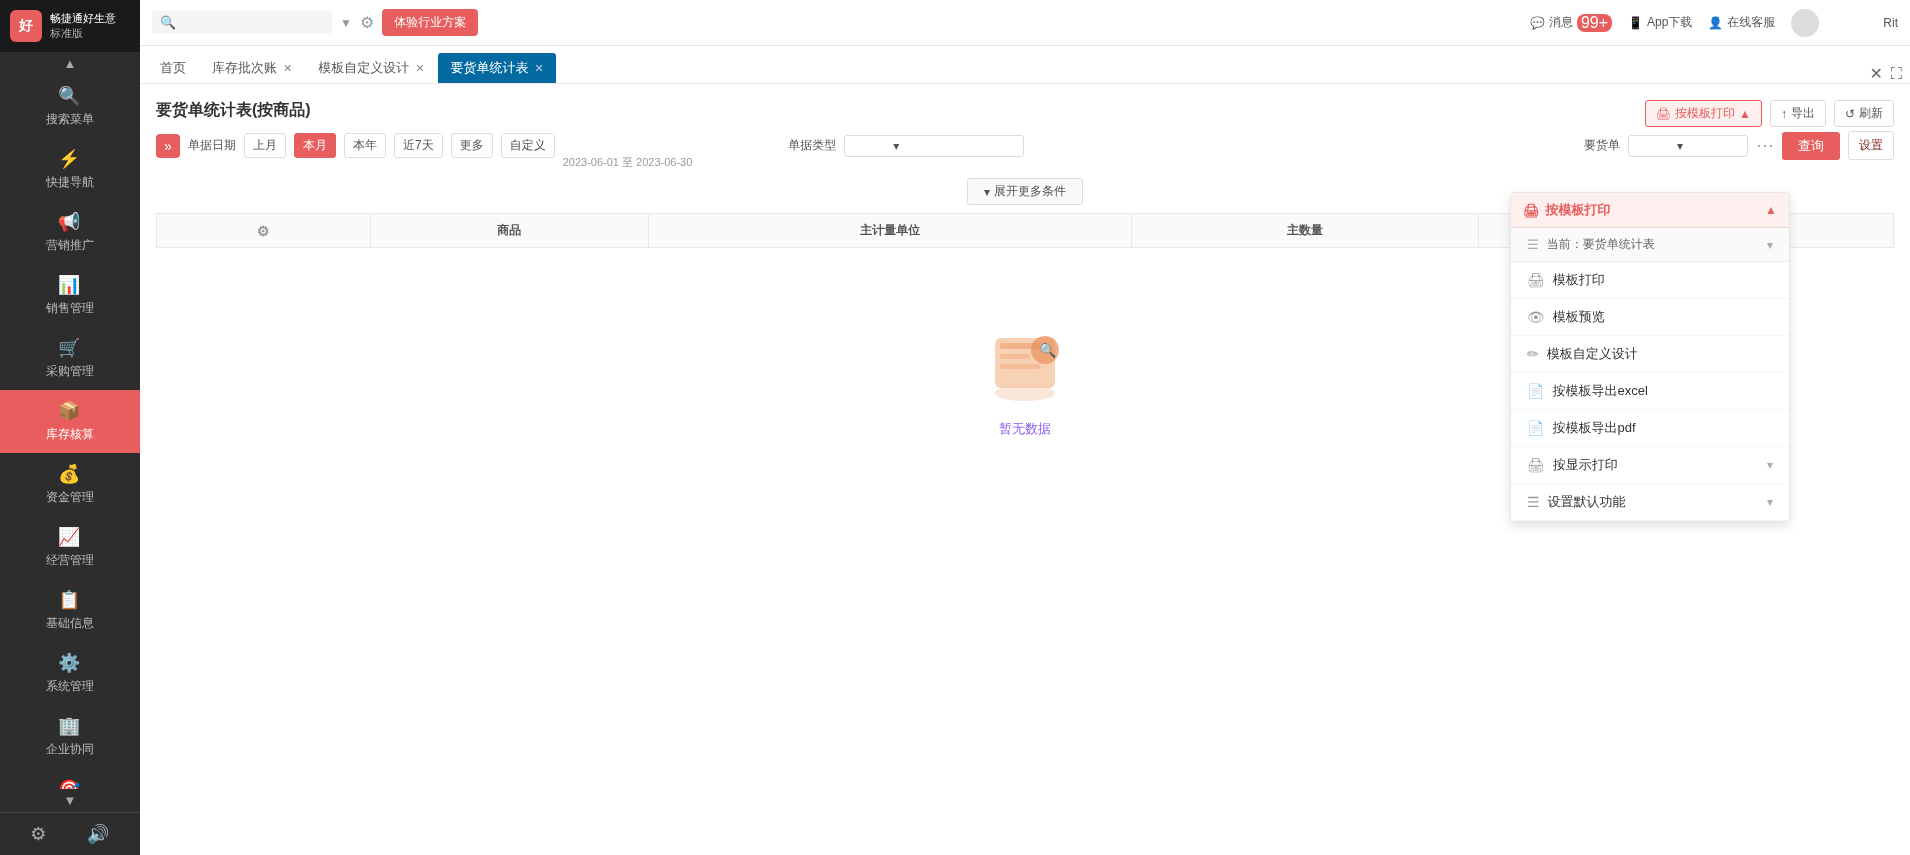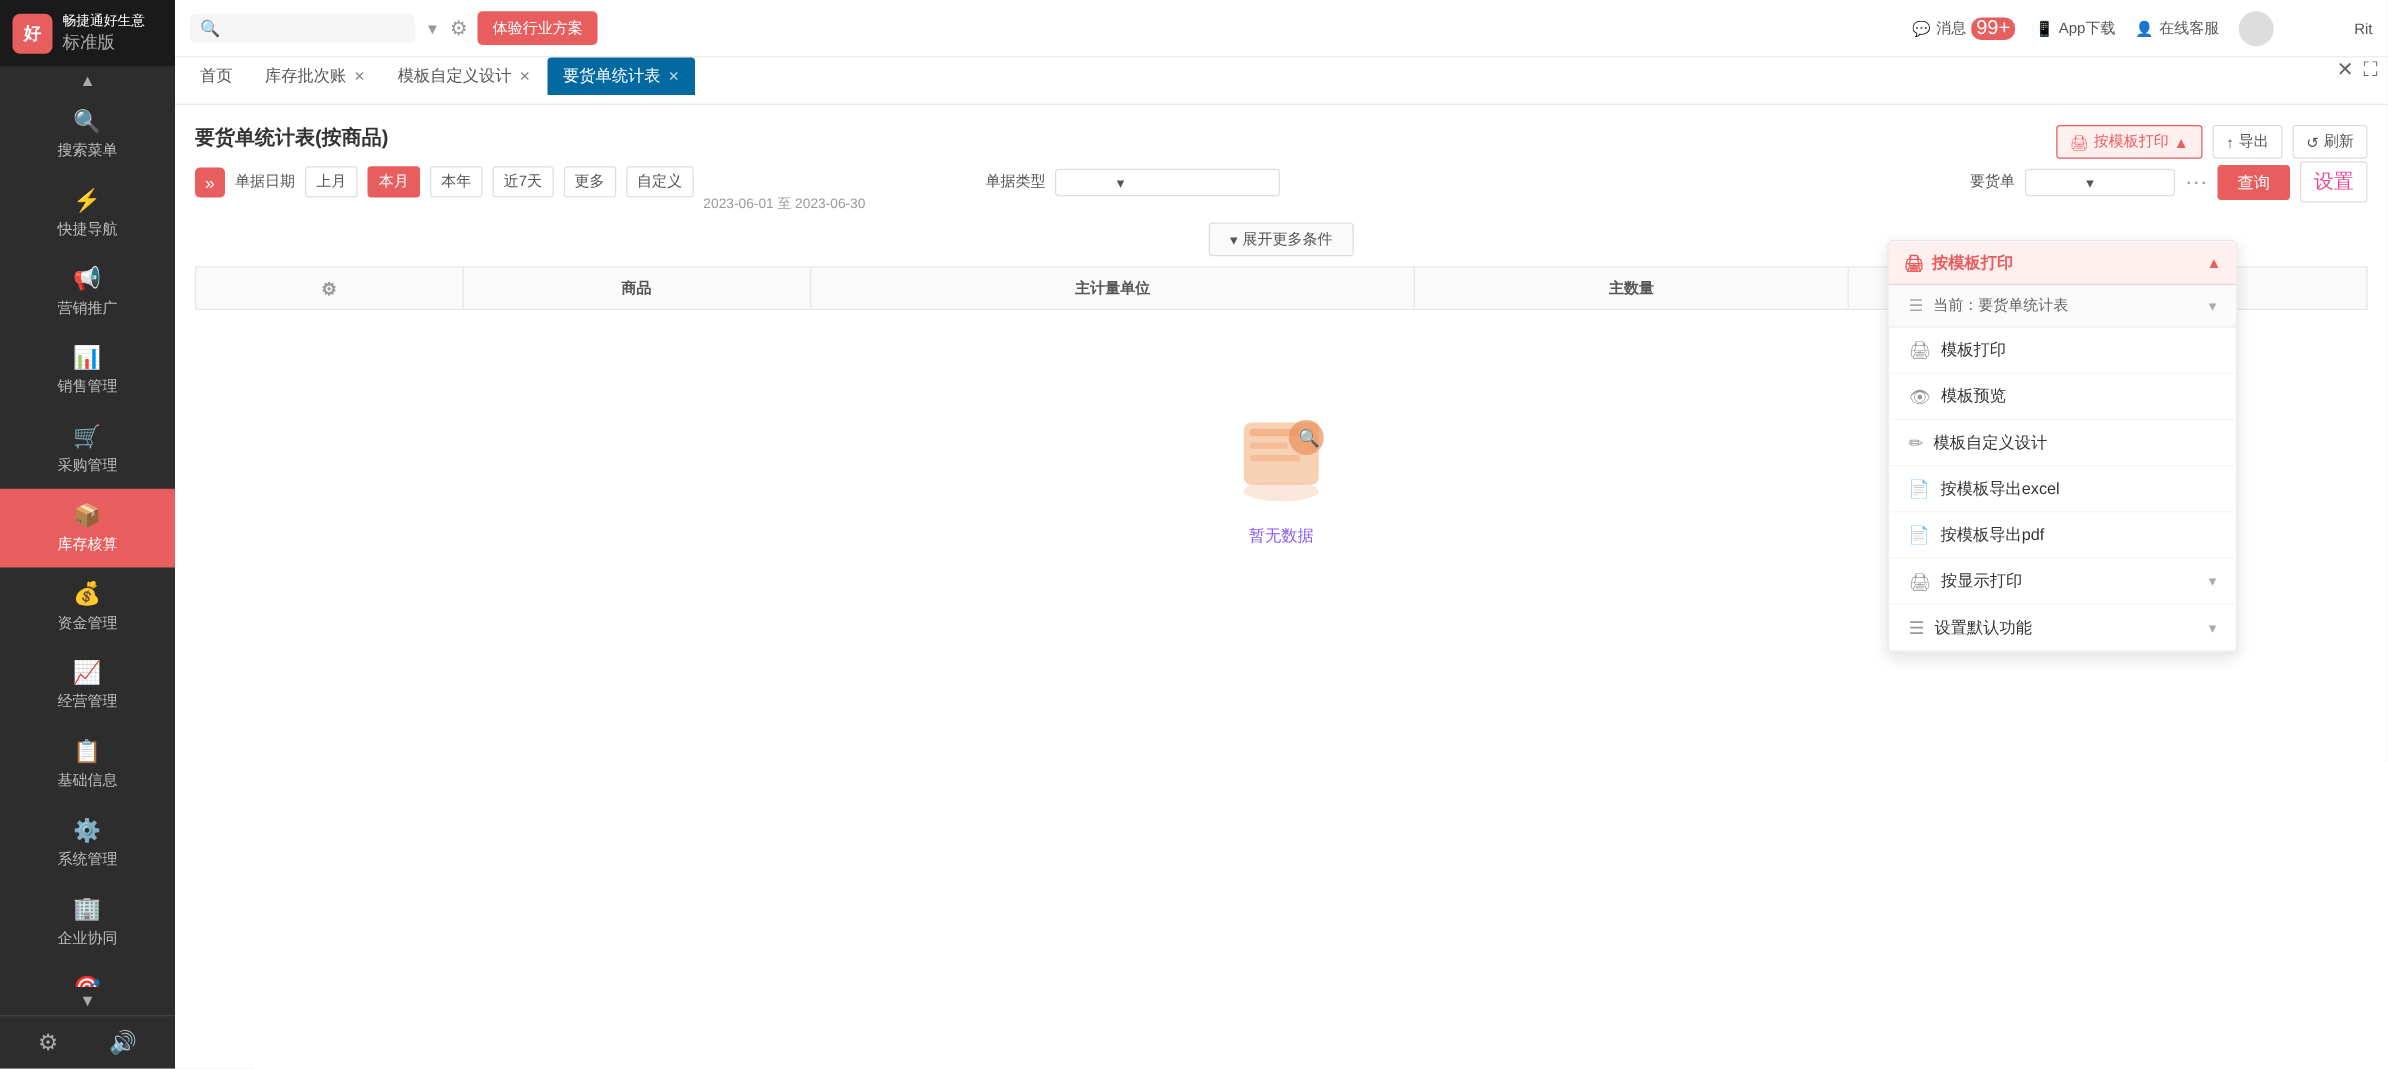--- a/index.html
+++ b/index.html
@@ -26,21 +26,21 @@
     }
     .sidebar-logo-icon {
       width: 32px;
       height: 32px;
       background: #e85d5d;
       border-radius: 6px;
       display: flex; align-items: center; justify-content: center;
       color: white; font-size: 14px; font-weight: bold;
     }
     .sidebar-logo-text { font-size: 11px; color: #fff; line-height: 1.4; }
-    .sidebar-logo-sub { font-size: 14px; color: #aaa; }
+    .sidebar-logo-sub { font-size: 11px; color: #aaa; }
     .sidebar-scroll { flex: 1; overflow-y: auto; }
     .sidebar-scroll::-webkit-scrollbar { width: 4px; }
     .sidebar-scroll::-webkit-scrollbar-thumb { background: #555; }
     .sidebar-item {
       display: flex;
       flex-direction: column;
       align-items: center;
       padding: 10px 5px;
       cursor: pointer;
       color: #bbb;
@@ -126,21 +126,21 @@
       background: #ddd;
       border-radius: 50%;
     }
     .topbar-username { color: #555; font-size: 12px; margin-left: 48px; }
 
     
     .tabs-bar {
       background: #fff;
       height: 38px;
       display: flex;
-      align-items: flex-start;
+      align-items: flex-end;
       padding: 0 8px;
       border-bottom: 1px solid #e8e8e8;
       gap: 2px;
       flex-shrink: 0;
     }
     .tab-item {
       display: flex;
       align-items: center;
       padding: 6px 12px;
       font-size: 13px;
@@ -329,23 +329,23 @@
       border-radius: 3px;
       padding: 5px 16px;
       font-size: 13px;
       cursor: pointer;
     }
     .toolbar-settings-btn {
       background: #fff;
       border: 1px solid #ddd;
       border-radius: 3px;
       padding: 5px 10px;
-      font-size: 16px;
-      cursor: pointer;
-      color: #ec4899;
+      font-size: 12px;
+      cursor: pointer;
+      color: #7f1d1d;
     }
 
     
     .print-dropdown-popup {
       position: absolute;
       top: 108px;
       right: 120px;
       background: #fff;
       border: 1px solid #e8e8e8;
       border-radius: 4px;

